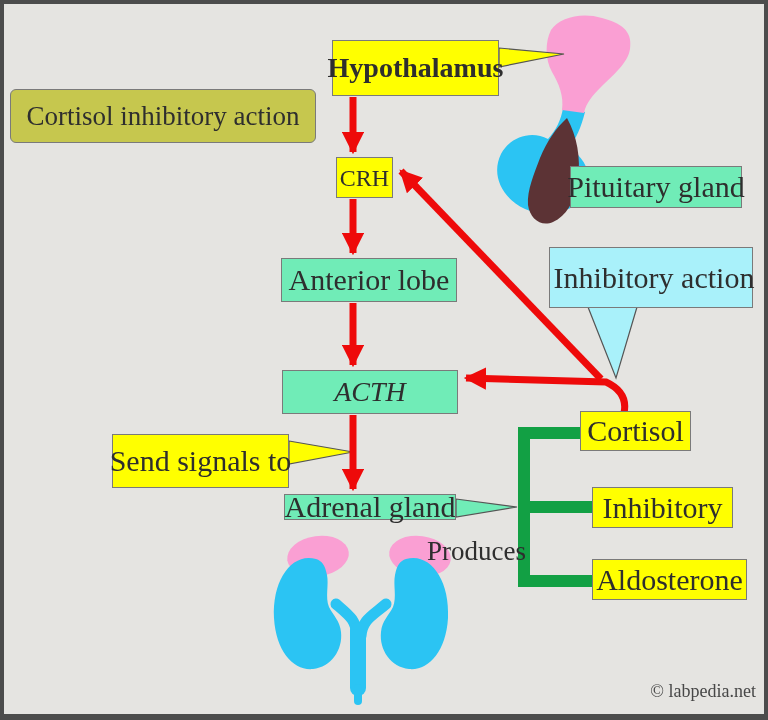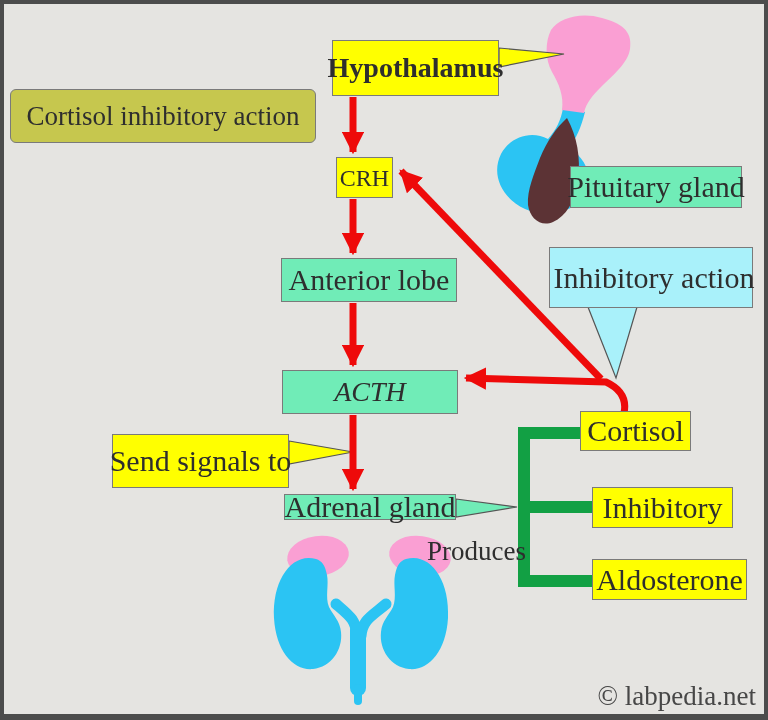--- a/index.html
+++ b/index.html
@@ -16,21 +16,21 @@
          border-bottom-width:6px;pointer-events:none;z-index:30;}
   svg.layer{position:absolute;left:0;top:0;z-index:1;}
   .box{position:absolute;display:flex;align-items:center;justify-content:center;
        box-sizing:border-box;border:1px solid var(--box-border);
        font-size:30px;line-height:1;white-space:nowrap;z-index:10;}
   .yellow{background:var(--yellow);}
   .mint{background:var(--mint);}
   .cyan{background:var(--cyan);padding-left:6px;}
   .olive{background:var(--olive);}
   .plain{position:absolute;font-size:27px;line-height:1;white-space:nowrap;z-index:10;}
-  .copyright{position:absolute;font-size:27px;color:var(--muted);z-index:10;text-align:center;}
+  .copyright{position:absolute;font-size:18px;color:var(--muted);z-index:10;text-align:center;}
   
   .red-stroke{stroke:var(--red);stroke-width:7;fill:none;}
   .arrow-head{fill:var(--red);}
   .green-stroke{stroke:var(--green);stroke-width:12;fill:none;}
   .ptr{stroke:#555;stroke-width:1.2;}
   .ptr-yellow{fill:var(--yellow);}
   .ptr-mint{fill:var(--mint);}
   .ptr-cyan{fill:var(--cyan);}
   .fill-pink{fill:var(--pink);}
   .fill-blue{fill:var(--blue);}

